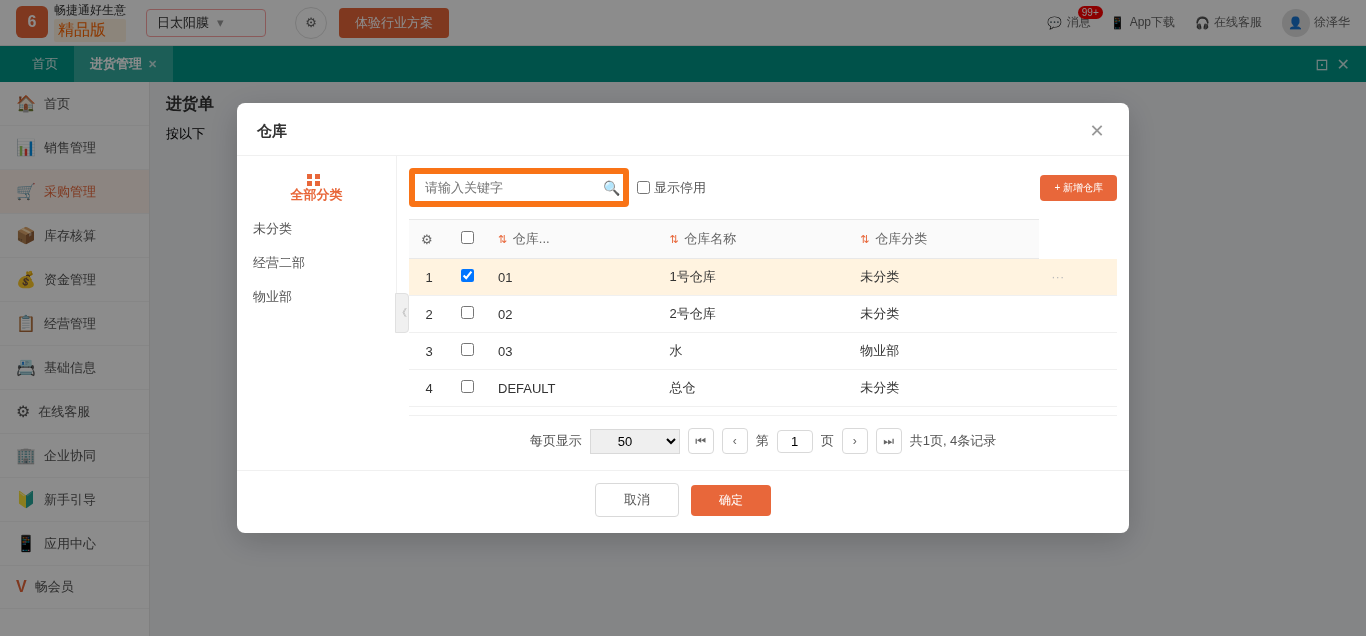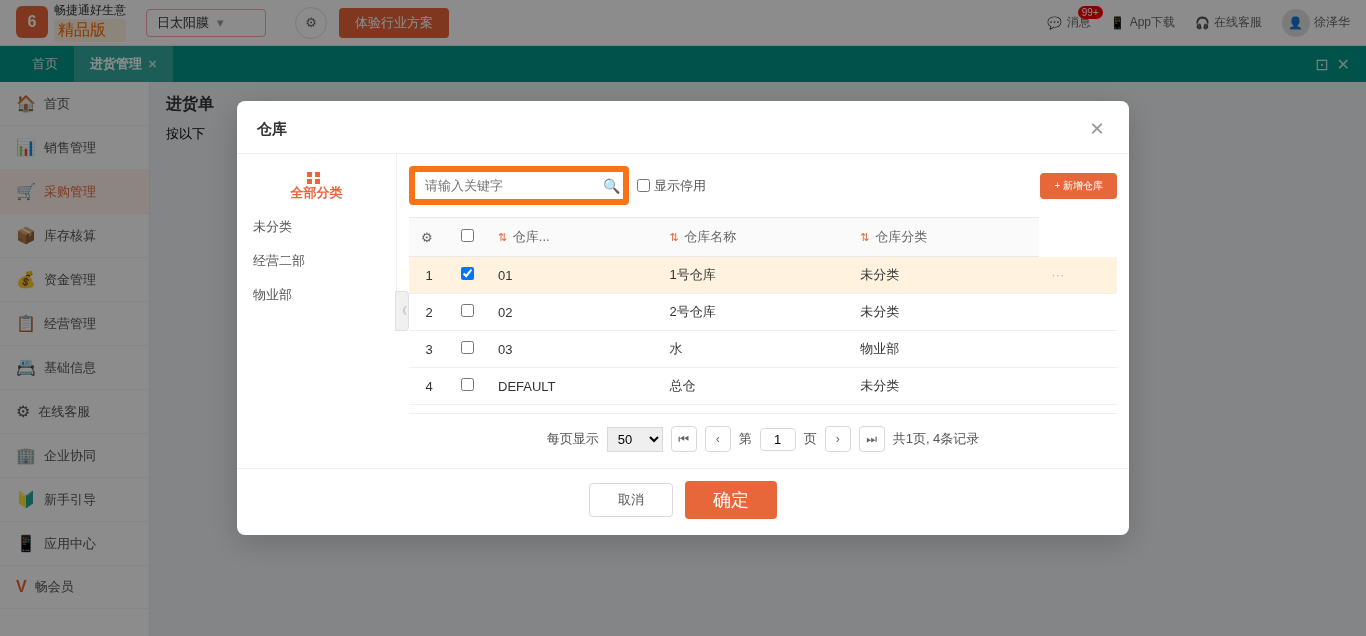--- a/index.html
+++ b/index.html
@@ -349,21 +349,21 @@
       padding: 12px 0 4px;
       gap: 8px;
       font-size: 13px;
       color: #555;
       border-top: 1px solid #f0f0f0;
       margin-top: 8px;
     }
     .page-size-select {
       border: 1px solid #d9d9d9;
       border-radius: 0;
-      padding: 3px 6px;
+      padding: 3px 23px;
       font-size: 13px;
       outline: none;
     }
     .page-btn {
       width: 26px; height: 26px;
       border: 1px solid #d9d9d9;
       border-radius: 4px;
       background: white;
       cursor: pointer;
       display: flex; align-items: center; justify-content: center;
@@ -397,21 +397,21 @@
       font-size: 13px;
       color: #555;
     }
     .btn-confirm {
       padding: 7px 28px;
       background: #e8673a;
       color: white;
       border: none;
       border-radius: 4px;
       cursor: pointer;
-      font-size: 18px;
+      font-size: 12px;
     }
 
     
     .category-panel-wrap {
       position: relative;
     }
 
     .sort-icon { color: #e8673a; margin-right: 2px; font-size: 11px; }
   </style>
 </head>

